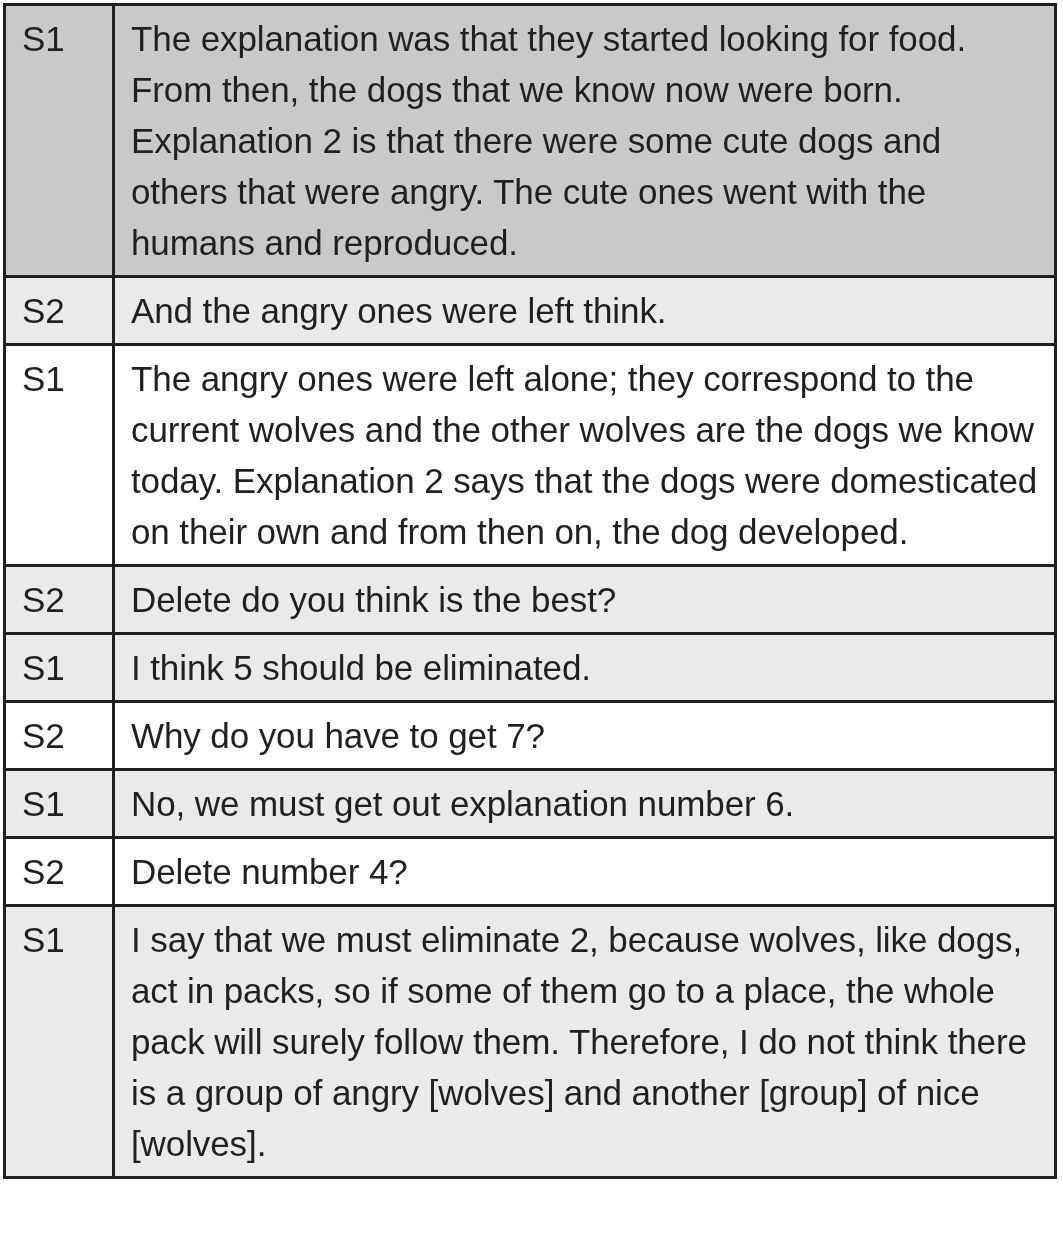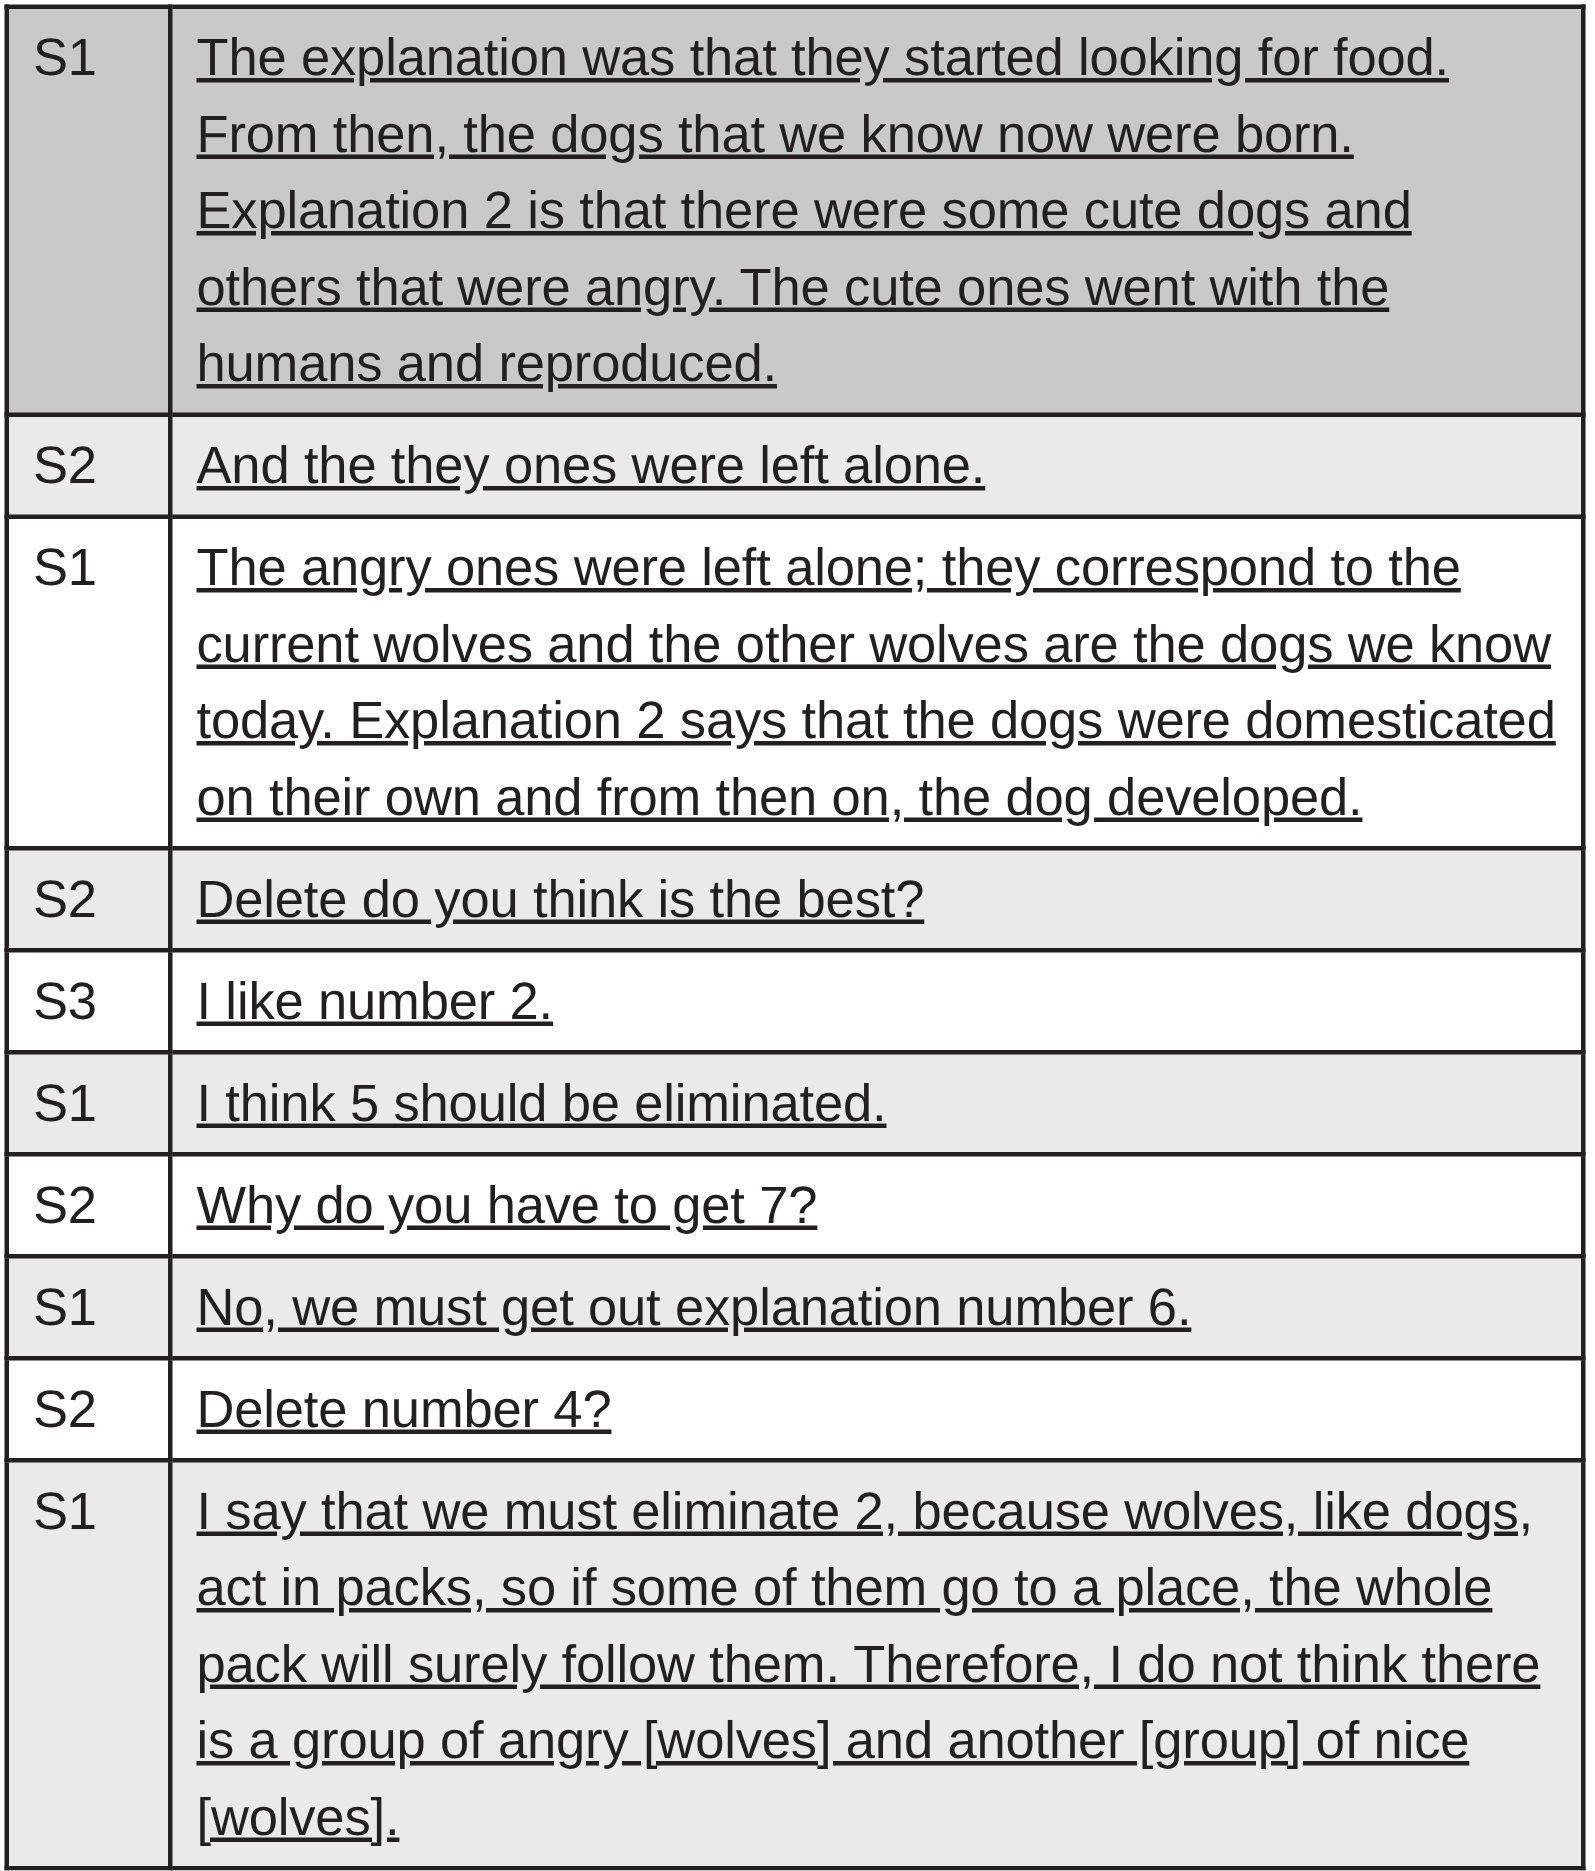--- a/index.html
+++ b/index.html
@@ -40,21 +40,20 @@
     font-weight: 400;
     letter-spacing: -0.1px;
   }
   td.speaker-cell {
     padding: 7px 6px 7px 16px;
     white-space: nowrap;
   }
   td.utterance-cell {
     padding: 7px 10px 7px 16px;
     text-align: left;
-    text-decoration: underline;
   }
 
   
   tr.row-shade-dark  > td { background: #c9c9c9; }
   tr.row-shade-light > td { background: #eaeaea; }
   tr.row-shade-none  > td { background: #ffffff; }
 </style>
 </head>
 <body>
 
@@ -64,33 +63,29 @@
       <col class="speaker-col">
       <col class="utterance-col">
     </colgroup>
     <tbody>
         <tr class="row-shade-dark">
           <td class="speaker-cell">S1</td>
           <td class="utterance-cell">The explanation was that they started looking for food. From then, the dogs that we know now were born. Explanation 2 is that there were some cute dogs and others that were angry. The cute ones went with the humans and reproduced.</td>
         </tr>
         <tr class="row-shade-light">
           <td class="speaker-cell">S2</td>
-          <td class="utterance-cell">And the they ones were left alone.</td>
+          <td class="utterance-cell">And the angry ones were left think.</td>
         </tr>
         <tr class="row-shade-none">
           <td class="speaker-cell">S1</td>
           <td class="utterance-cell">The angry ones were left alone; they correspond to the current wolves and the other wolves are the dogs we know today. Explanation 2 says that the dogs were domesticated on their own and from then on, the dog developed.</td>
         </tr>
         <tr class="row-shade-light">
           <td class="speaker-cell">S2</td>
           <td class="utterance-cell">Delete do you think is the best?</td>
-        </tr>
-        <tr class="row-shade-none">
-          <td class="speaker-cell">S3</td>
-          <td class="utterance-cell">I like number 2.</td>
         </tr>
         <tr class="row-shade-light">
           <td class="speaker-cell">S1</td>
           <td class="utterance-cell">I think 5 should be eliminated.</td>
         </tr>
         <tr class="row-shade-none">
           <td class="speaker-cell">S2</td>
           <td class="utterance-cell">Why do you have to get 7?</td>
         </tr>
         <tr class="row-shade-light">

